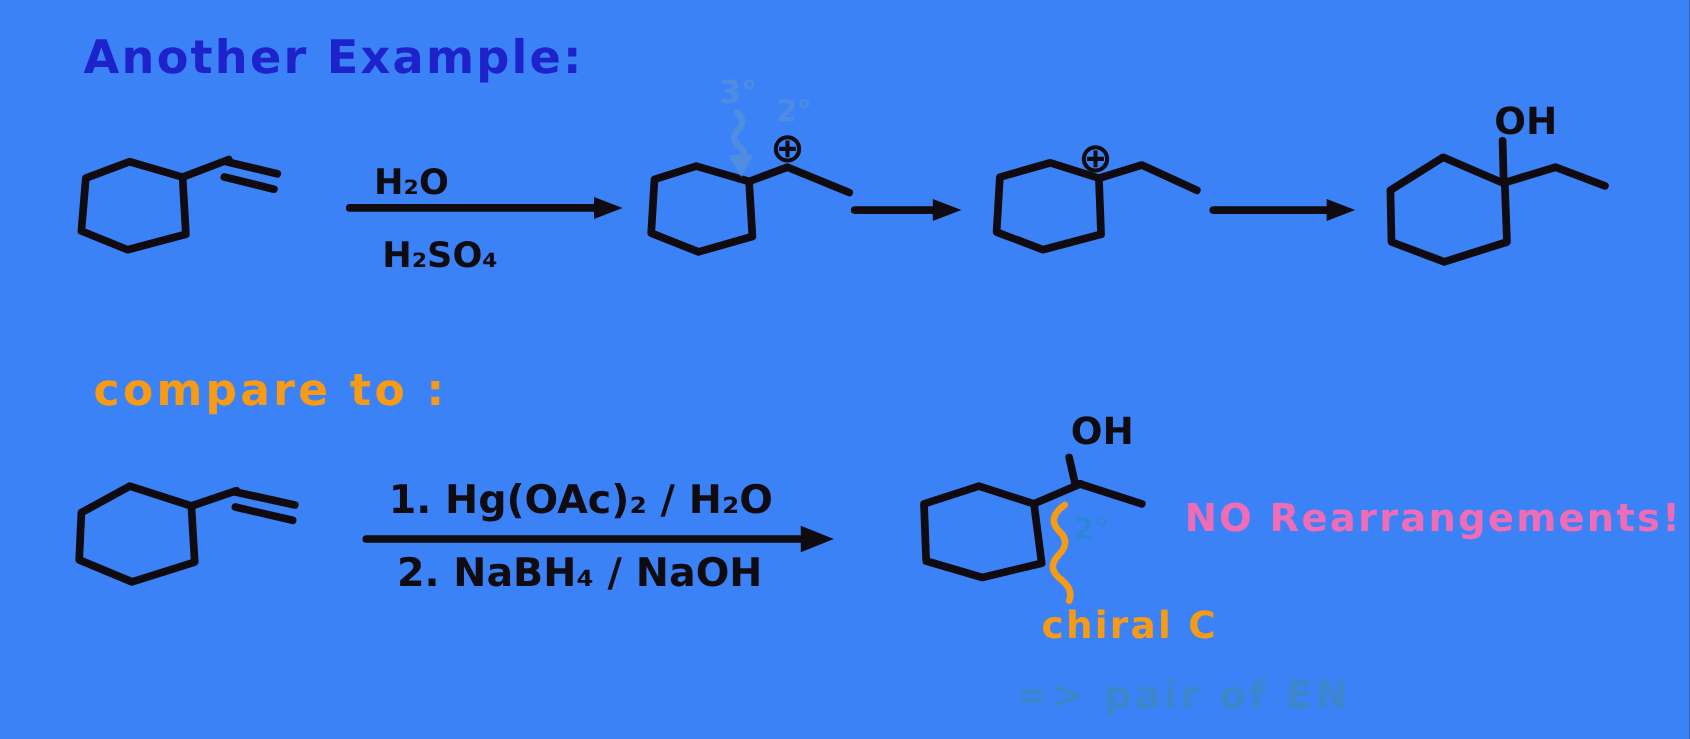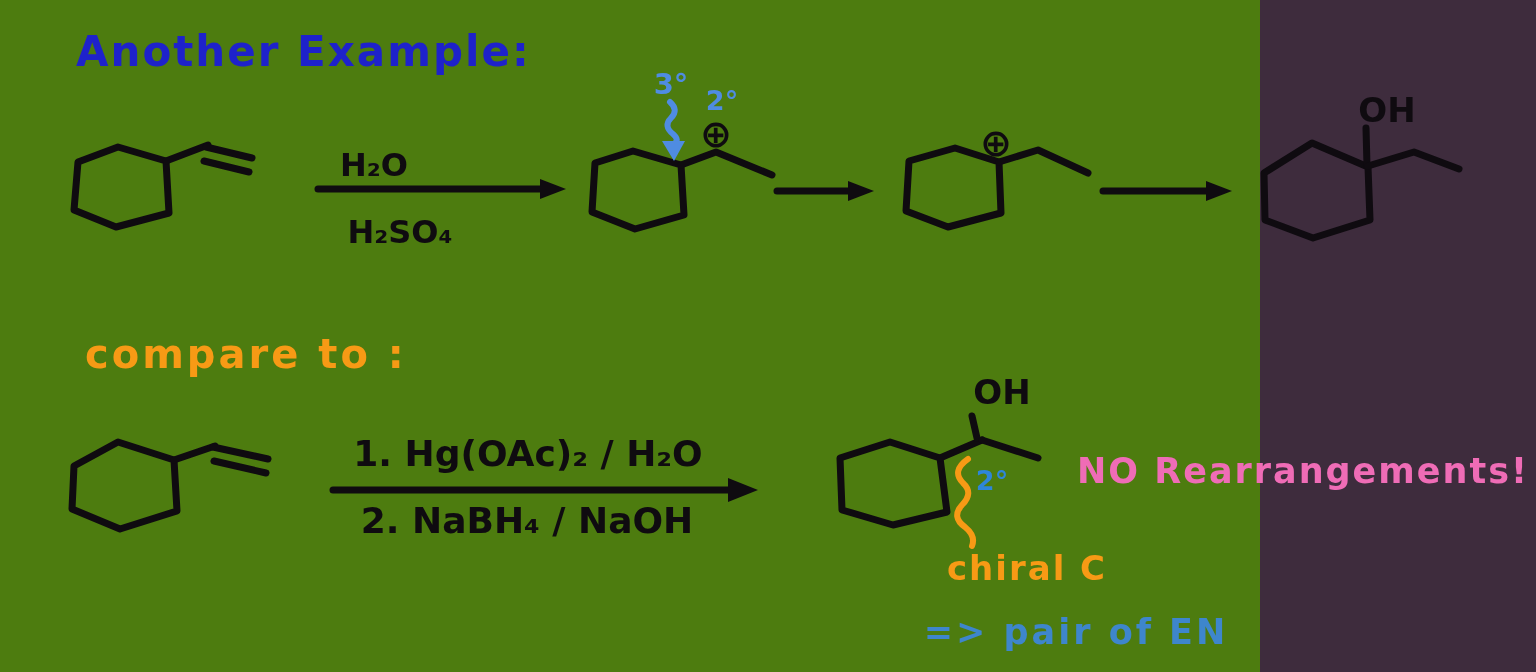--- a/index.html
+++ b/index.html
@@ -2,21 +2,21 @@
 <html><head>
 <meta charset="utf-8">
 <style>
   html,body{margin:0;padding:0;}
   body{
     background:#3e2c3d;
     font-family:"DejaVu Sans", sans-serif;
     width:1536px;height:672px;overflow:hidden;
   }
   #board{
-    position:relative;width:1260px;height:672px;background:#4d7c0f;
+    position:relative;width:1536px;height:672px;background:#3b82f6;
   }
   svg{position:absolute;left:0;top:0;}
   text{
     font-family:"DejaVu Sans", sans-serif;
     font-weight:bold;
   }
   .struct{stroke:#0f0b10;stroke-width:7;fill:none;stroke-linecap:round;stroke-linejoin:round;}
   .arrowline{stroke:#0f0b10;stroke-width:7;fill:none;stroke-linecap:round;}
   .arrowhead{fill:#0f0b10;stroke:none;}
   .squiggle-blue{stroke:#4f8ce2;stroke-width:6;fill:none;stroke-linecap:round;}

